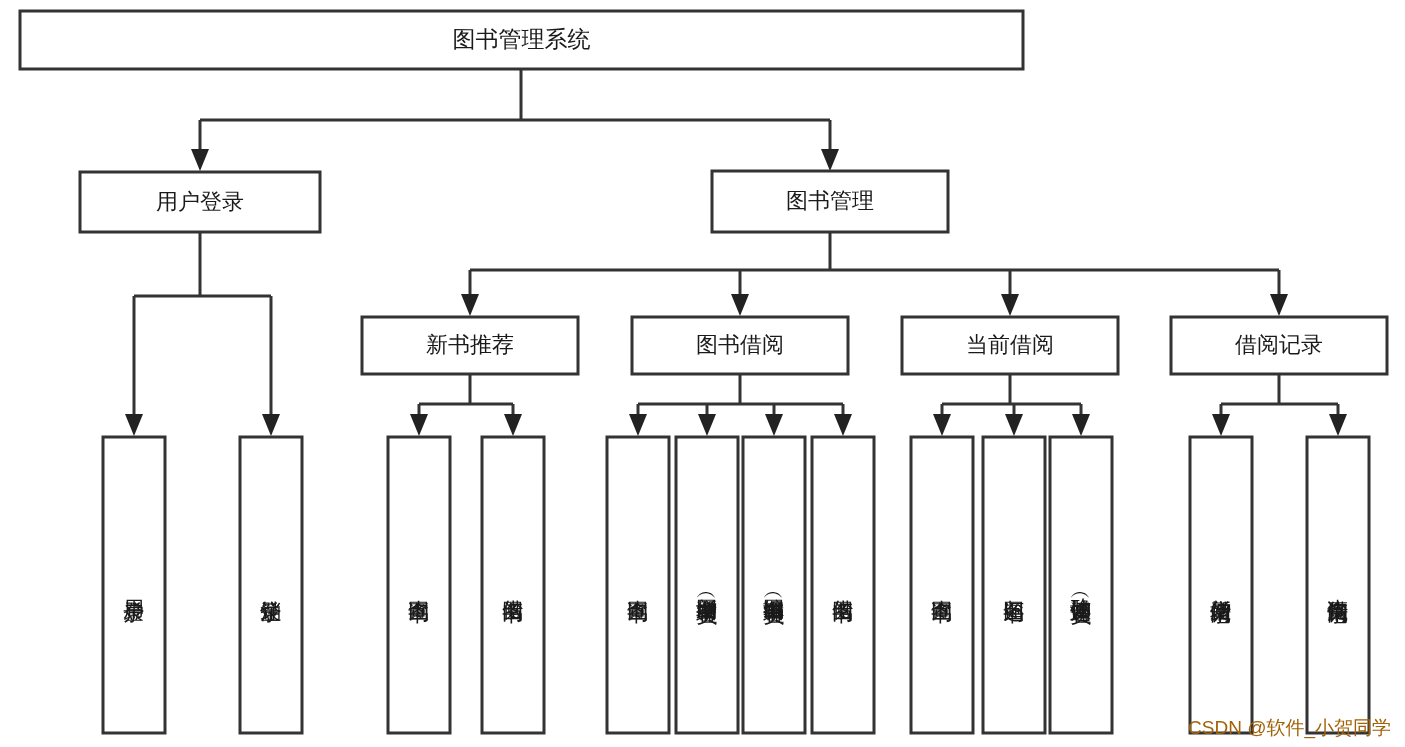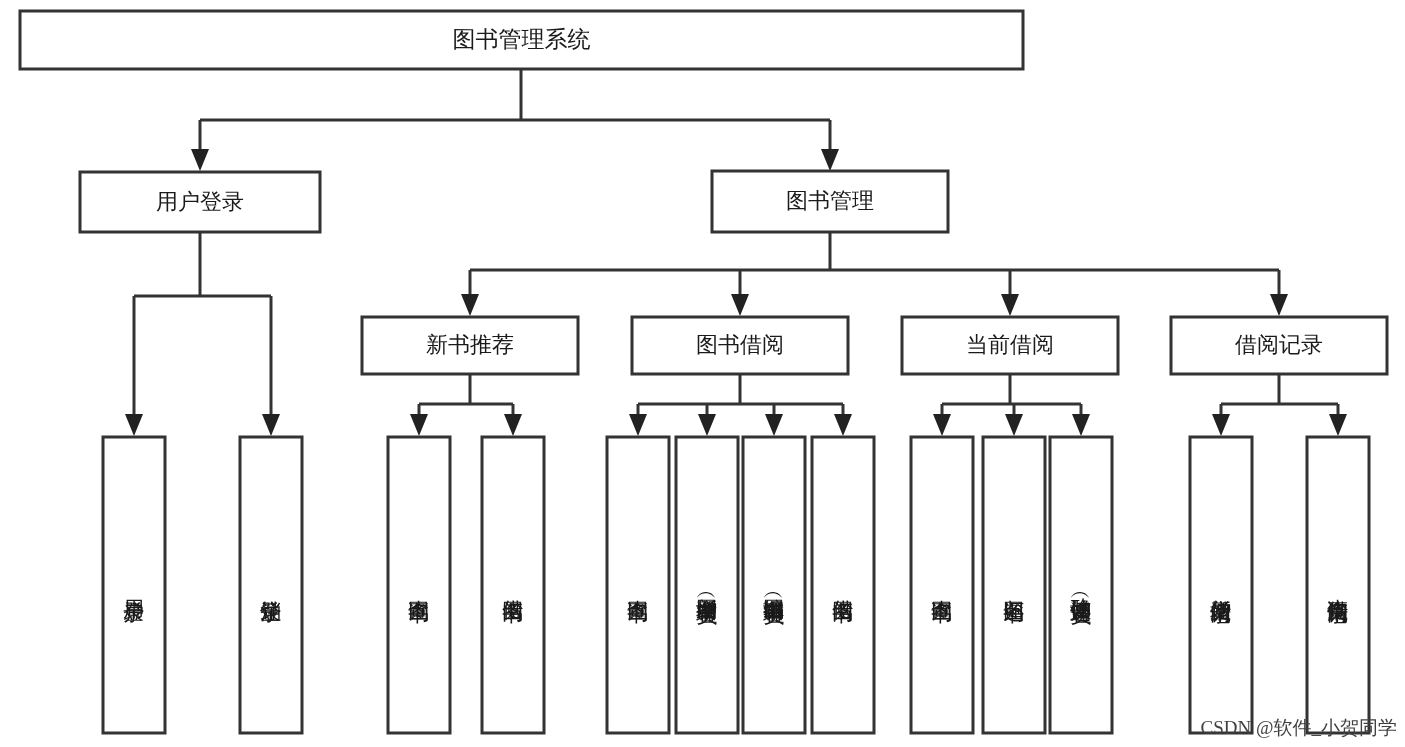--- a/index.html
+++ b/index.html
@@ -59,25 +59,25 @@
     font-family: "Liberation Sans", "DejaVu Sans", sans-serif;
     font-size: 21px;
     color: #1a1a1a;
     line-height: 1.32;
     letter-spacing: 1px;
     white-space: nowrap;
     text-align: center;
   }
   .watermark {
     position: absolute;
-    right: 8px;
+    right: 14px;
     bottom: 6px;
-    font-family: Liberation Serif, serif;
+    font-family: Liberation Sans, sans-serif;
     font-size: 19px;
-    color: #404040;
+    color: #a16207;
     white-space: nowrap;
     user-select: none;
   }
 </style>
 </head>
 <body>
 
 <div id="diagram-root">
   <svg id="diagram-svg" width="1405" height="747" viewBox="0 0 1405 747" xmlns="http://www.w3.org/2000/svg">
       <g>

